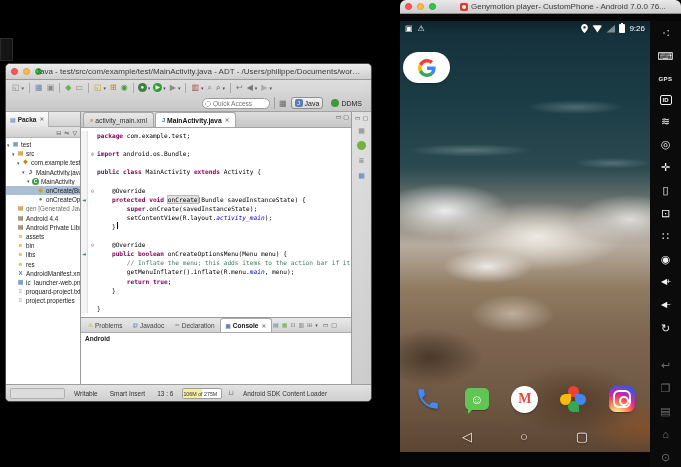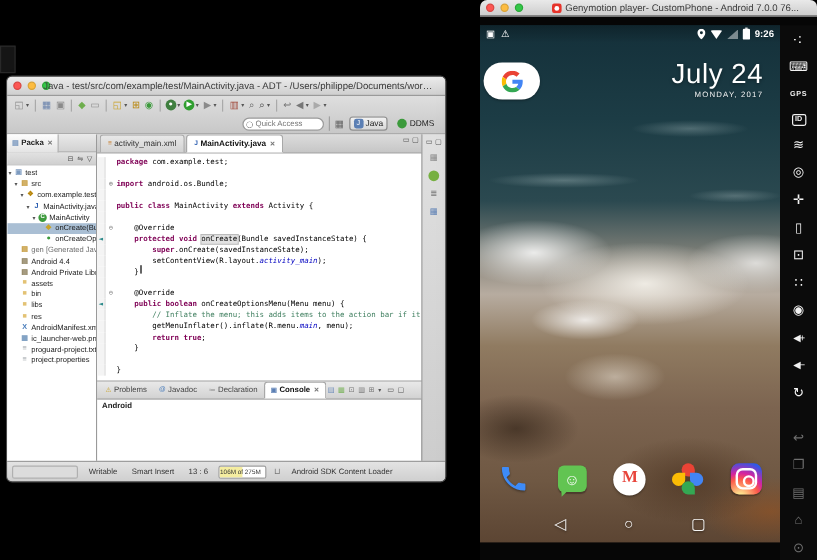--- a/index.html
+++ b/index.html
@@ -146,21 +146,21 @@
   .a-status { position:absolute; left:0; top:0; right:0; height:15px; display:flex; align-items:center;
               padding:0 5px; color:#fff; background:linear-gradient(rgba(0,0,0,.25),rgba(0,0,0,0)); }
   .a-status .left { display:flex; gap:5px; align-items:center; }
   .a-status .right { margin-left:auto; display:flex; gap:4px; align-items:center; }
   .st-glyph { font-size:8px; line-height:10px; color:#fff; }
   .pin { width:7px; height:9px; }
   .wifi { width:10px; height:8px; background:#fff; clip-path:polygon(50% 100%, 0 10%, 100% 10%); border-radius:2px; }
   .cell { width:9px; height:8px; background:rgba(255,255,255,.45); clip-path:polygon(100% 0, 100% 100%, 0 100%); }
   .batt { width:6px; height:9px; border:1px solid rgba(255,255,255,.9); border-radius:1px; position:relative; background:#fff; }
   .batt::before { content:""; position:absolute; left:1px; right:1px; top:-2px; height:1px; background:#fff; }
-  .a-time { font-size:8px; font-weight:bold; }
+  .a-time { font-size:8px; font-weight:normal; }
 
   .g-pill { position:absolute; left:3px; top:31px; width:47px; height:31px; background:#fff; border-radius:16px;
             display:flex; align-items:center; justify-content:center; box-shadow:0 1px 2px rgba(0,0,0,.3); }
   .a-date { position:absolute; right:14px; top:27px; text-align:right; color:#fff; }
   .a-date .day { font-size:23px; font-weight:300; letter-spacing:.5px; text-shadow:0 1px 3px rgba(0,0,0,.4); }
   .a-date .sub { font-size:6.5px; letter-spacing:1px; margin-top:1px; opacity:.95; text-shadow:0 1px 2px rgba(0,0,0,.4); }
 
   .playstore { position:absolute; left:104px; top:271px; width:36px; text-align:center; }
   .ps-circle { width:36px; height:36px; border-radius:50%; background:#fff; display:flex; align-items:center;
                justify-content:center; box-shadow:0 1px 3px rgba(0,0,0,.35); }
@@ -503,24 +503,20 @@
 
       <div class="g-pill">
         <svg width="18" height="18" viewBox="0 0 48 48">
           <path fill="#EA4335" d="M24 9.5c3.54 0 6.71 1.22 9.21 3.6l6.85-6.85C35.9 2.38 30.47 0 24 0 14.62 0 6.51 5.38 2.56 13.22l7.98 6.19C12.43 13.72 17.74 9.5 24 9.5z"></path>
           <path fill="#4285F4" d="M46.98 24.55c0-1.57-.15-3.09-.38-4.55H24v9.02h12.94c-.58 2.96-2.26 5.48-4.78 7.18l7.73 6c4.51-4.18 7.09-10.36 7.09-17.65z"></path>
           <path fill="#FBBC05" d="M10.53 28.59c-.48-1.45-.76-2.99-.76-4.59s.27-3.14.76-4.59l-7.98-6.19C.92 16.46 0 20.12 0 24c0 3.88.92 7.54 2.56 10.78l7.97-6.19z"></path>
           <path fill="#34A853" d="M24 48c6.48 0 11.93-2.13 15.89-5.81l-7.73-6c-2.15 1.45-4.92 2.3-8.16 2.3-6.26 0-11.57-4.22-13.47-9.91l-7.98 6.19C6.51 42.62 14.62 48 24 48z"></path>
         </svg>
       </div>
 
-      <div class="a-date">
-        <div class="day">July 24</div>
-        <div class="sub">MONDAY, 2017</div>
-      </div>
 
 
       <div class="dock" id="dock">
           <div class="dock-item">
             <svg class="dock-svg" viewBox="0 0 24 24">
               <path fill="#3d8bf8" d="M6.6 10.8c1.5 2.9 3.8 5.2 6.7 6.7l2.2-2.2c.3-.3.7-.4 1-.2 1.1.4 2.4.6 3.6.6.6 0 1 .4 1 1V20c0 .6-.4 1-1 1C10.8 21 3 13.2 3 4c0-.6.4-1 1-1h3.5c.6 0 1 .4 1 1 0 1.3.2 2.5.6 3.6.1.3 0 .7-.2 1l-2.3 2.2z"></path>
             </svg>
           </div>
           <div class="dock-item">
             <span class="msg-bubble">

